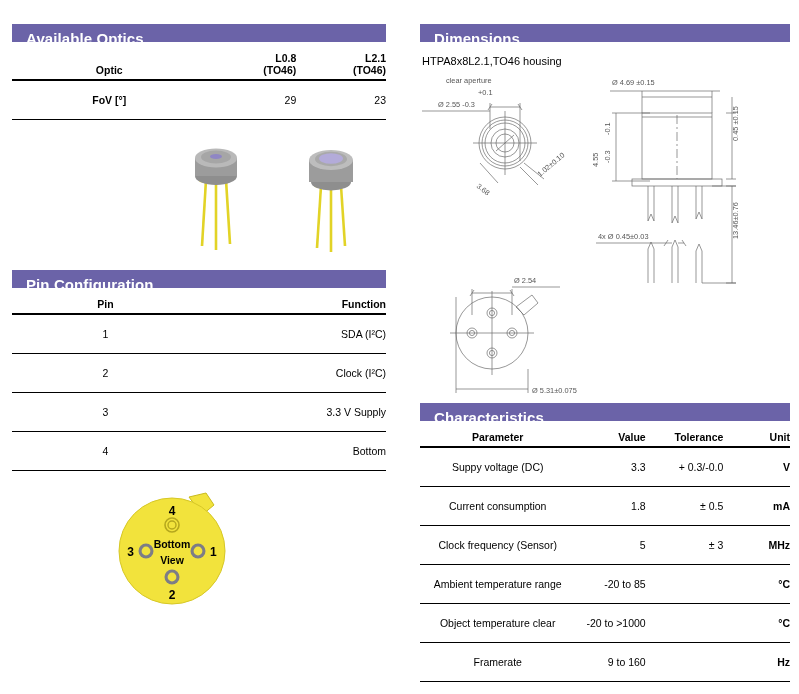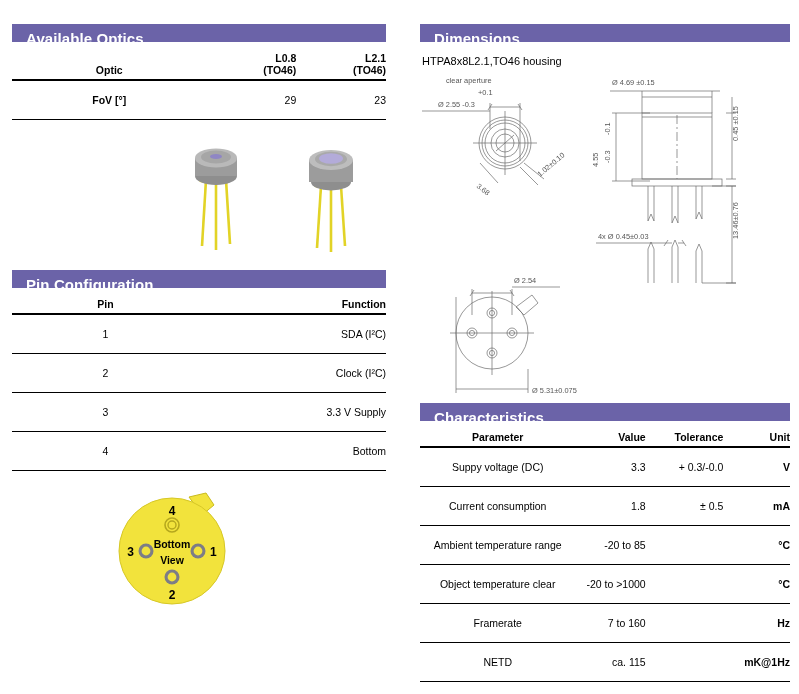--- a/index.html
+++ b/index.html
@@ -316,34 +316,40 @@
         <td class="ta-c">+ 0.3/-0.0</td>
         <td class="ta-c unit">V</td>
       </tr>
       <tr>
         <td class="ta-l">Current consumption</td>
         <td class="ta-c">1.8</td>
         <td class="ta-c">± 0.5</td>
         <td class="ta-c unit">mA</td>
       </tr>
       <tr>
+        <td class="ta-l">Clock frequency (Sensor)</td>
+        <td class="ta-c">5</td>
+        <td class="ta-c">± 3</td>
+        <td class="ta-c unit">MHz</td>
+      </tr>
+      <tr>
         <td class="ta-l">Ambient temperature range</td>
         <td class="ta-c">-20 to 85</td>
         <td class="ta-c"></td>
         <td class="ta-c unit">°C</td>
       </tr>
       <tr>
         <td class="ta-l">Object temperature clear</td>
         <td class="ta-c">-20 to &gt;1000</td>
         <td class="ta-c"></td>
         <td class="ta-c unit">°C</td>
       </tr>
       <tr>
         <td class="ta-l">Framerate</td>
-        <td class="ta-c">7 to 160</td>
+        <td class="ta-c">9 to 160</td>
         <td class="ta-c"></td>
         <td class="ta-c unit">Hz</td>
       </tr>
       <tr>
         <td class="ta-l">NETD</td>
         <td class="ta-c">ca. 115</td>
         <td class="ta-c"></td>
         <td class="ta-c unit">mK@1Hz</td>
       </tr>
     </tbody>

